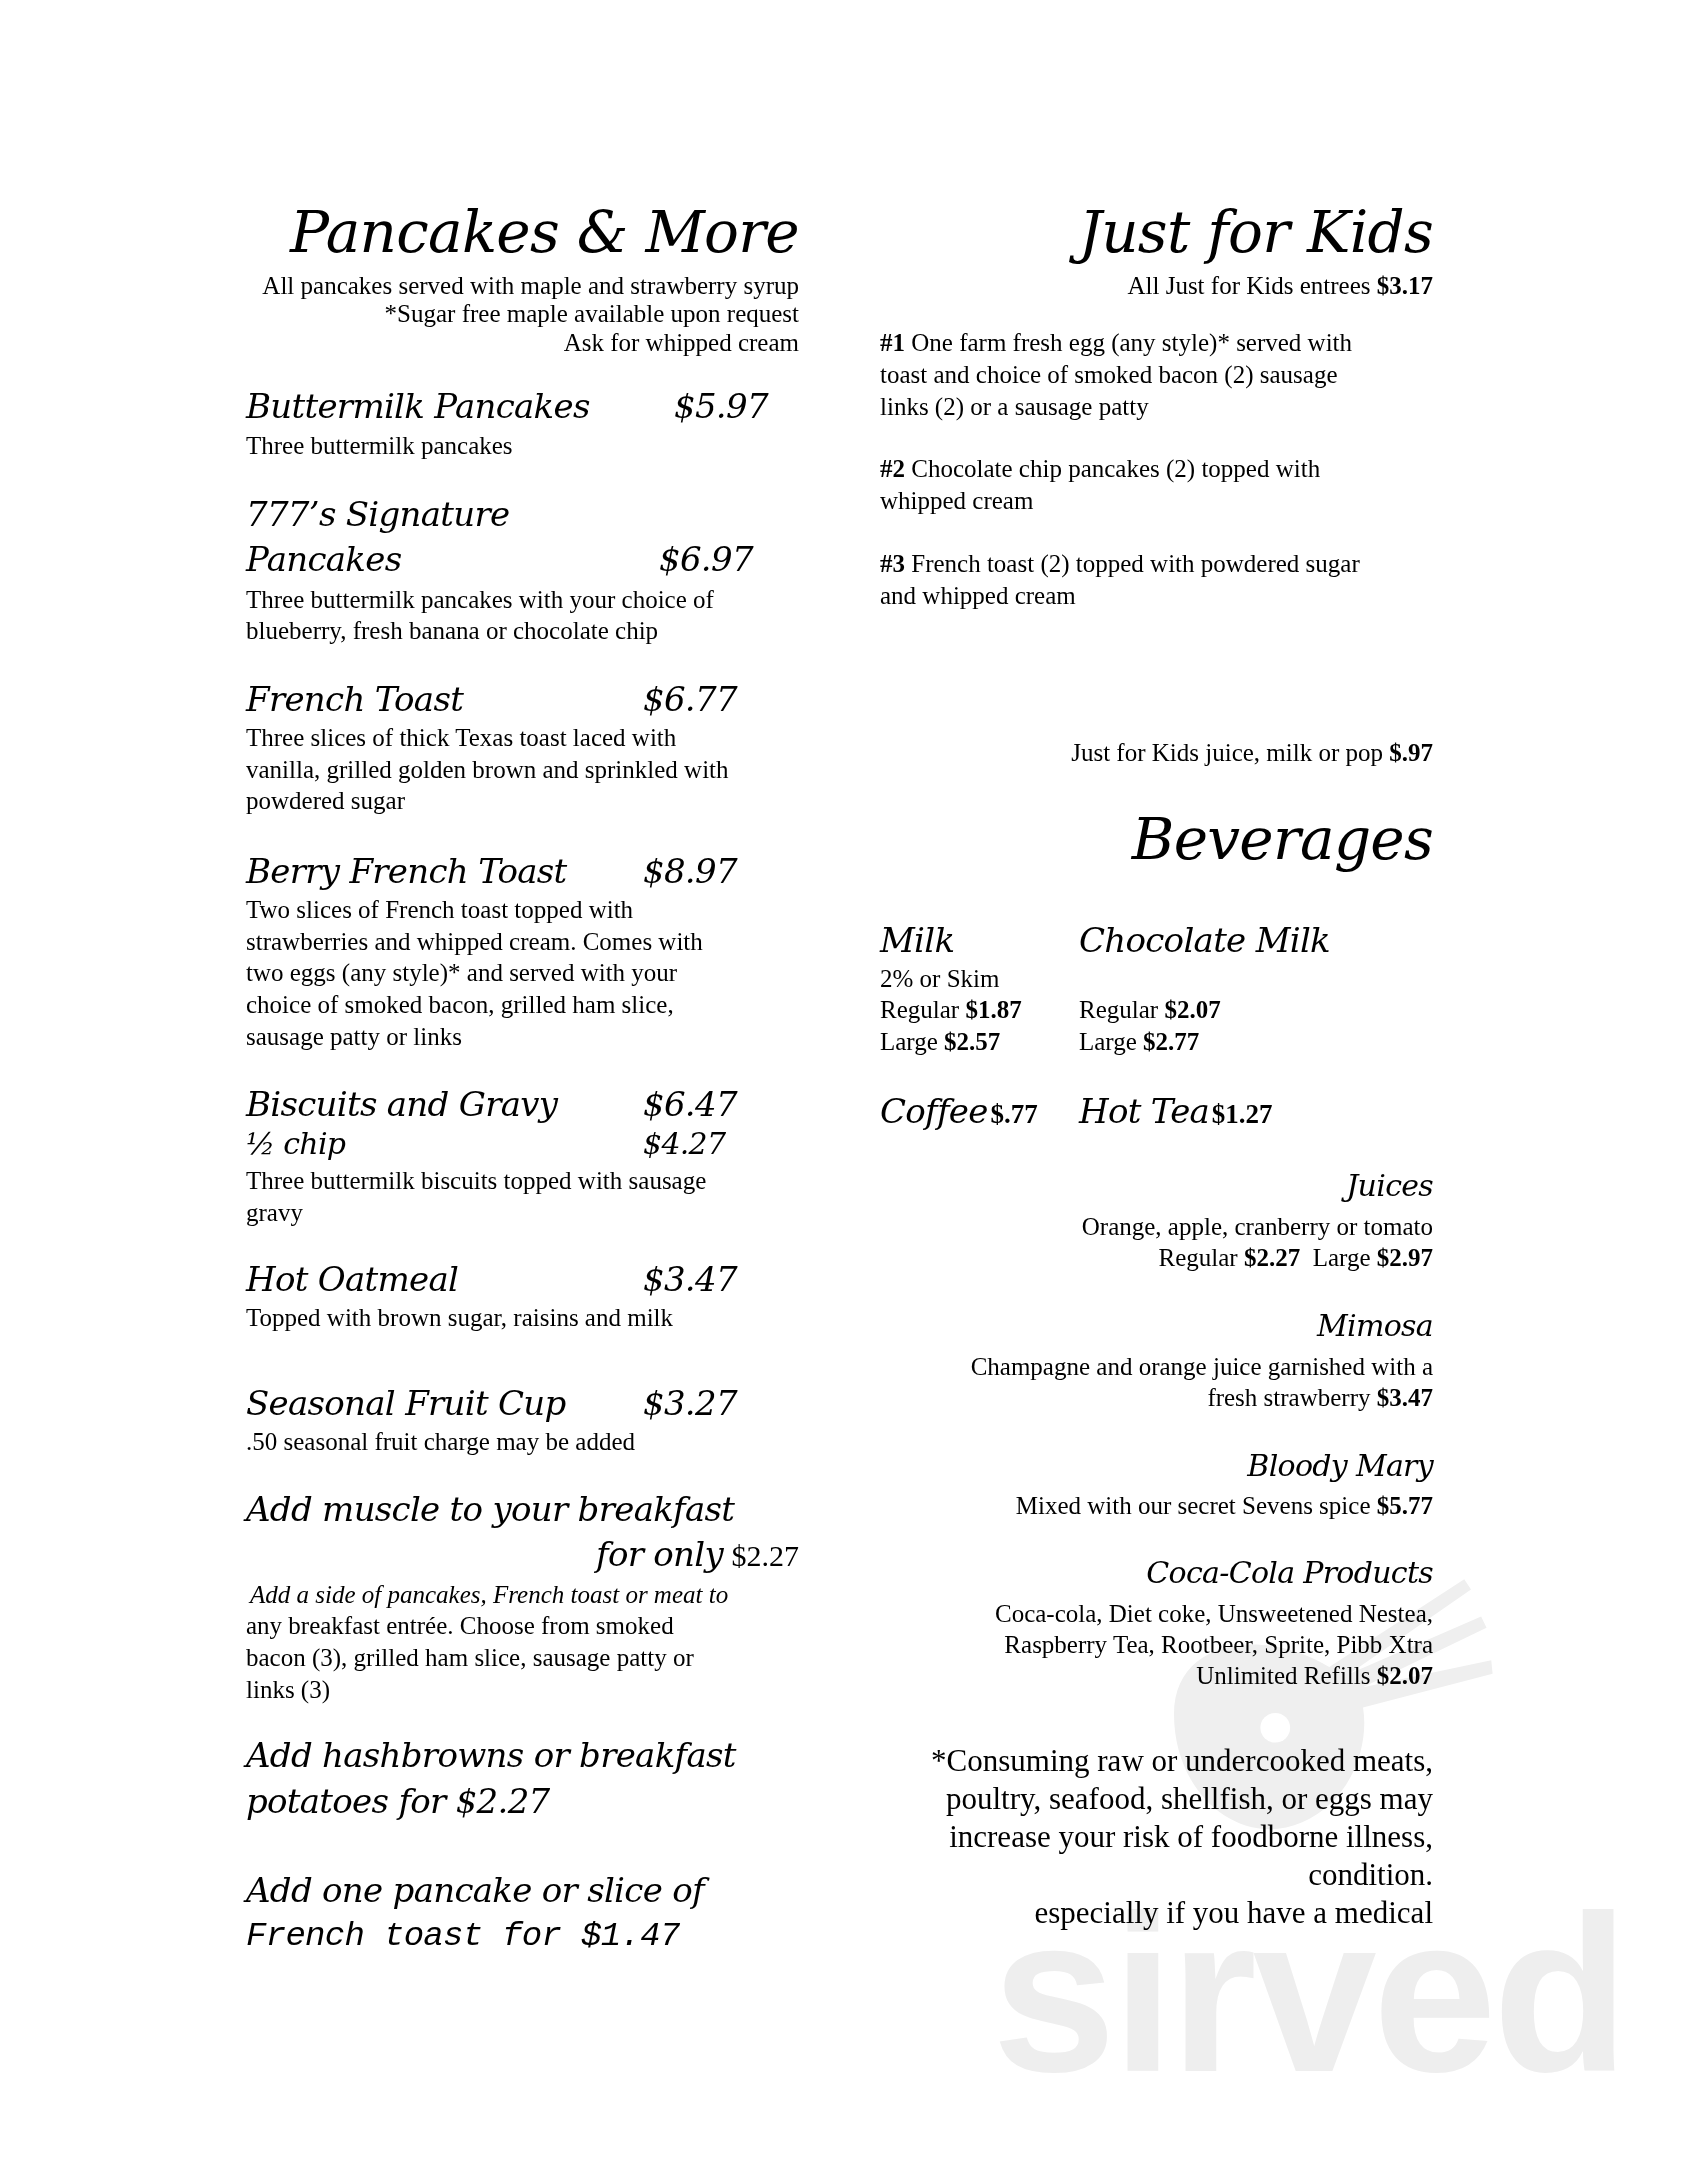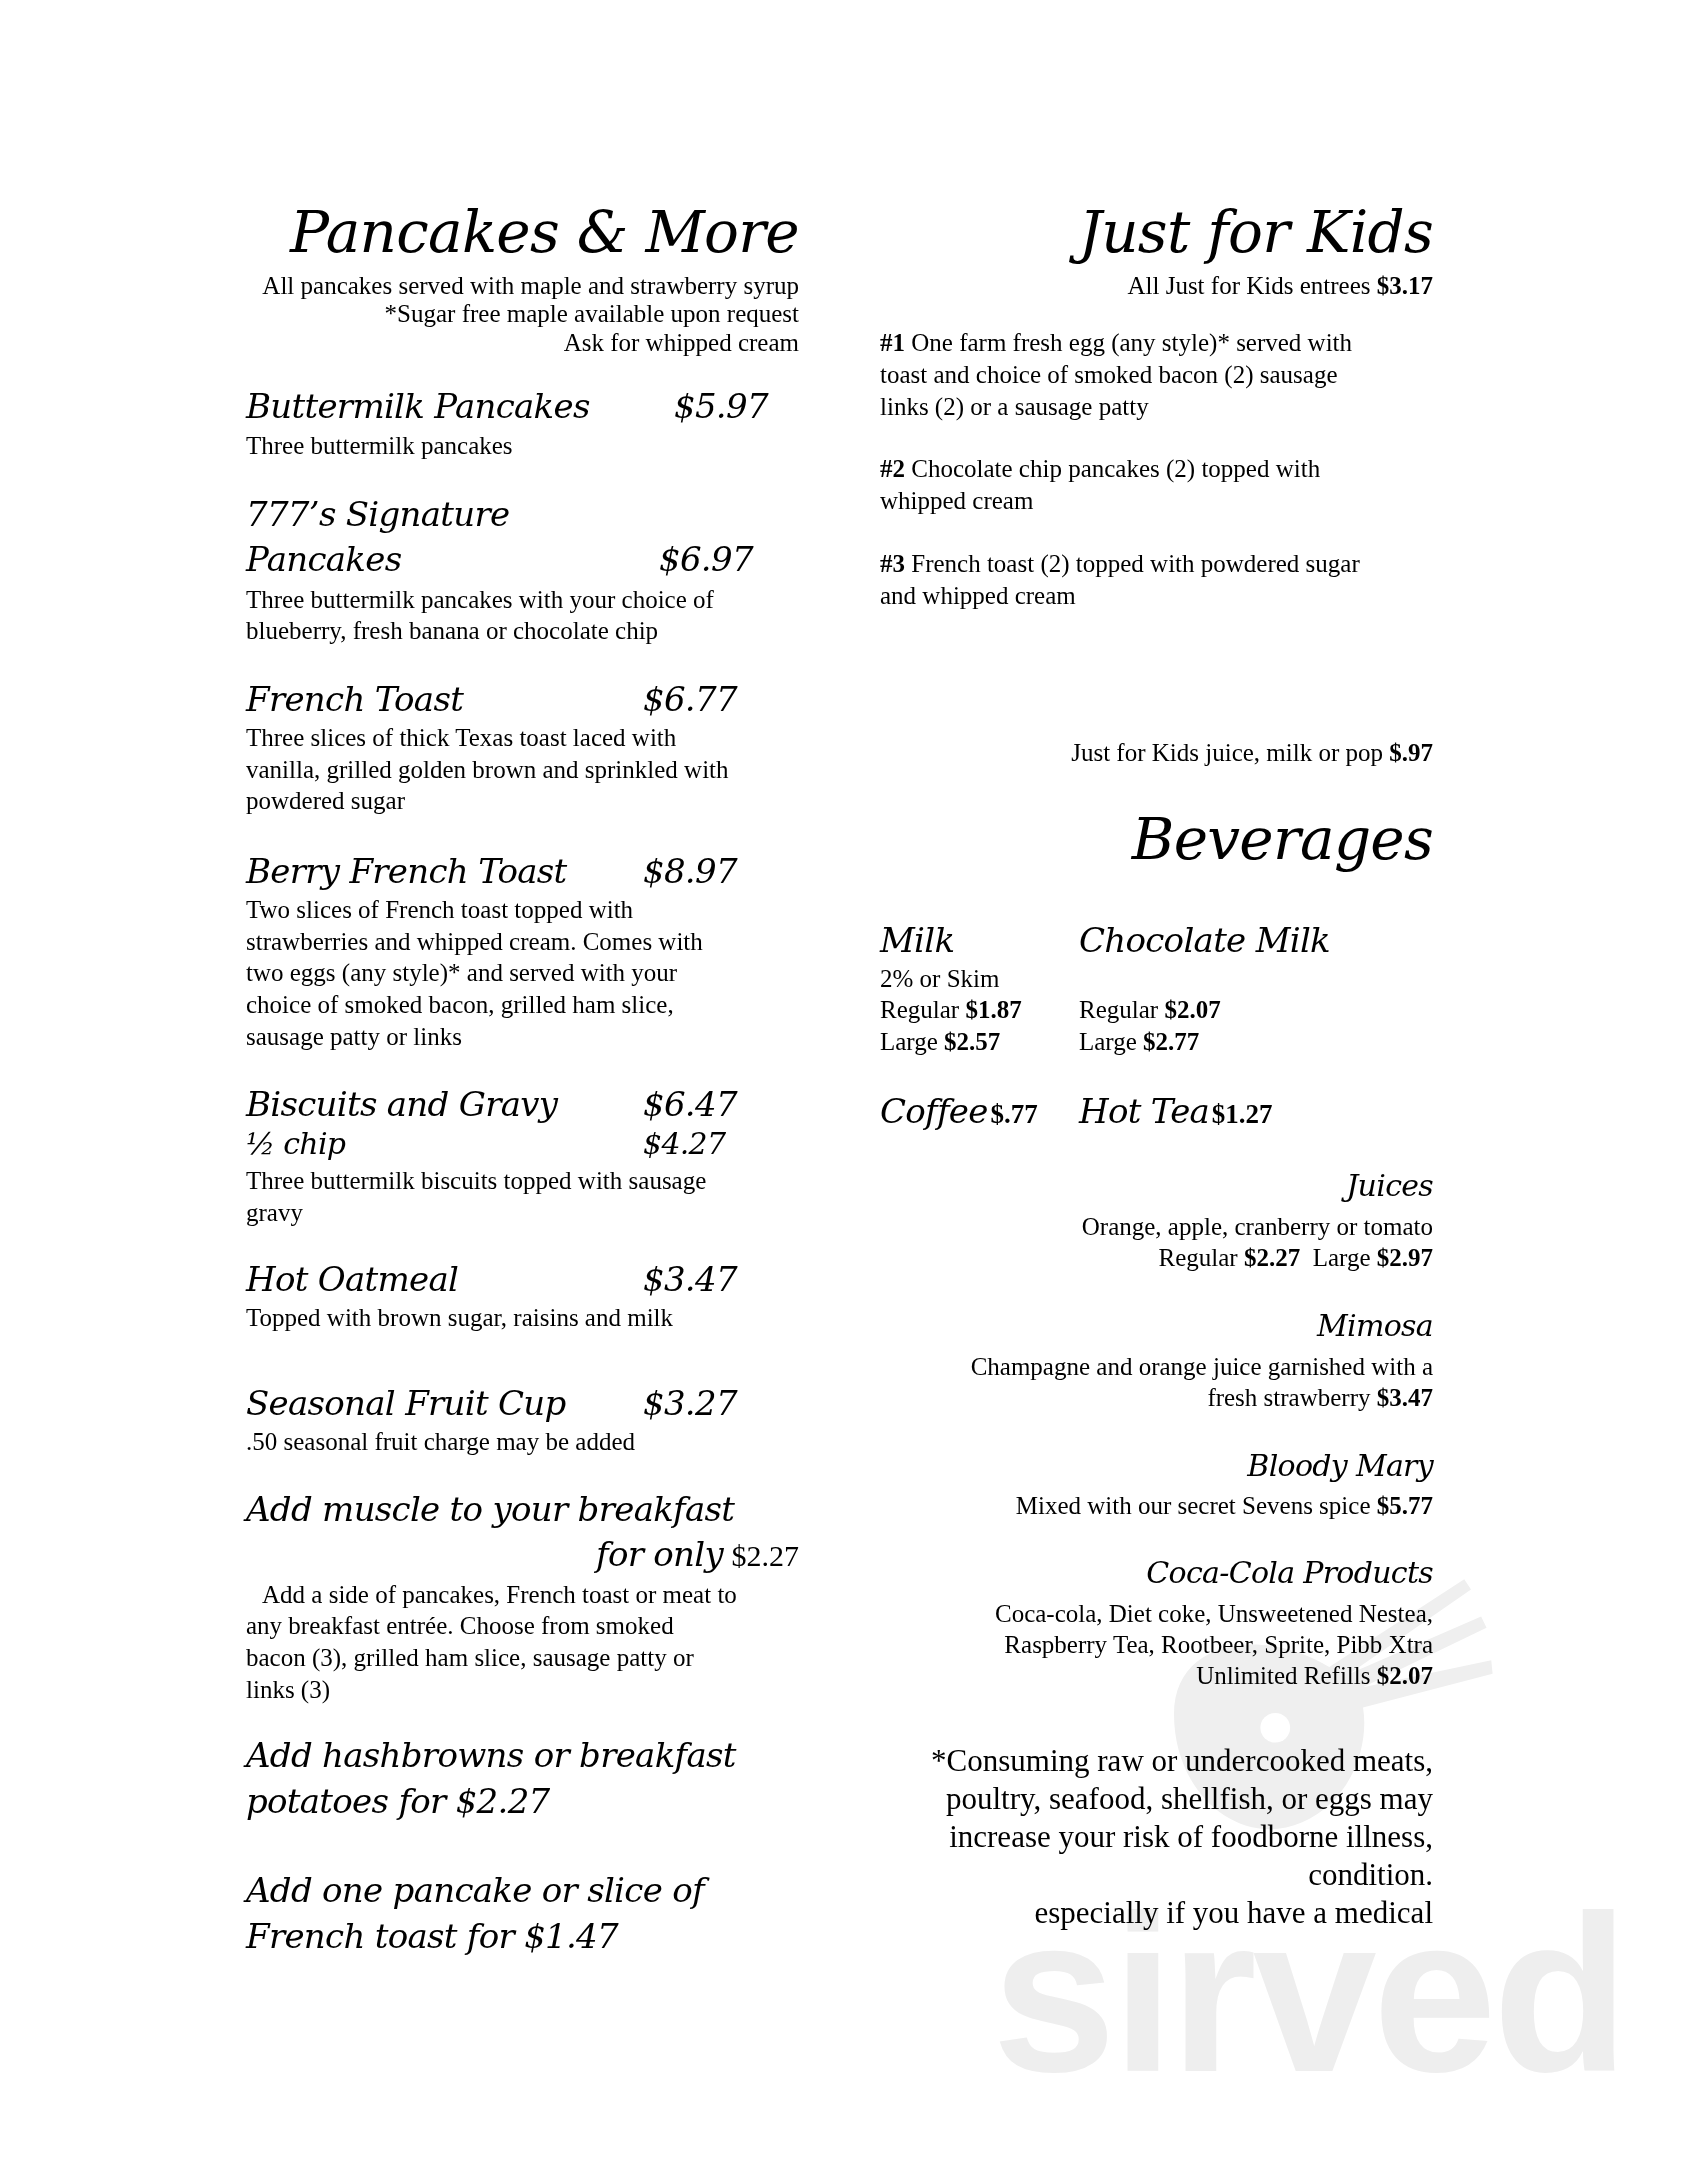--- a/index.html
+++ b/index.html
@@ -79,30 +79,30 @@
 
   <div class="abs script item-title" style="left:0; top:1382px;">Seasonal Fruit Cup</div>
   <div class="abs script item-title" style="left:397px; top:1382px;">$3.27</div>
   <div class="abs body-text" style="left:0; top:1426px;">.50 seasonal fruit charge may be added</div>
 
   <div class="abs script item-title" style="left:0; top:1488px;">Add muscle to your breakfast</div>
   <div class="abs item-title center" style="left:0; top:1533px; width:553px;">
     <span class="script">for only</span>
     <span style="font-size:30px;">$2.27</span>
   </div>
-  <div class="abs body-text" style="left:16px; top:1579px;">Add a side of pancakes, French toast or meat to</div>
+  <div class="abs body-text" style="left:4px; top:1579px;font-style:italic;">Add a side of pancakes, French toast or meat to</div>
   <div class="abs body-text" style="left:0; top:1610px;">any breakfast entrée.  Choose from smoked</div>
   <div class="abs body-text" style="left:0; top:1642px;">bacon (3), grilled ham slice, sausage patty or</div>
   <div class="abs body-text" style="left:0; top:1674px;">links (3)</div>
 
   <div class="abs script item-title" style="left:0; top:1734px;">Add hashbrowns or breakfast</div>
   <div class="abs script item-title" style="left:0; top:1780px;">potatoes for $2.27</div>
 
   <div class="abs script item-title" style="left:0; top:1869px;">Add one pancake or slice of</div>
-  <div class="abs script item-title" style="left:0; top:1915px;">French toast for $1.47</div>
+  <div class="abs script item-title" style="left:0; top:1915px;font-family:Liberation Mono, monospace;">French toast for $1.47</div>
 </div>
 
 <div class="col-right">
   <div class="abs script page-title center" style="left:0; top:199px; width:553px;">Just for Kids</div>
   <div class="abs body-text center" style="left:0; top:270px; width:553px;">
     <span>All Just for Kids entrees </span><b>$3.17</b>
   </div>
 
   <div class="abs body-text" style="left:0; top:327px; width:553px;">
     <div><b>#1</b><span> One farm fresh egg (any style)* served with</span></div>

